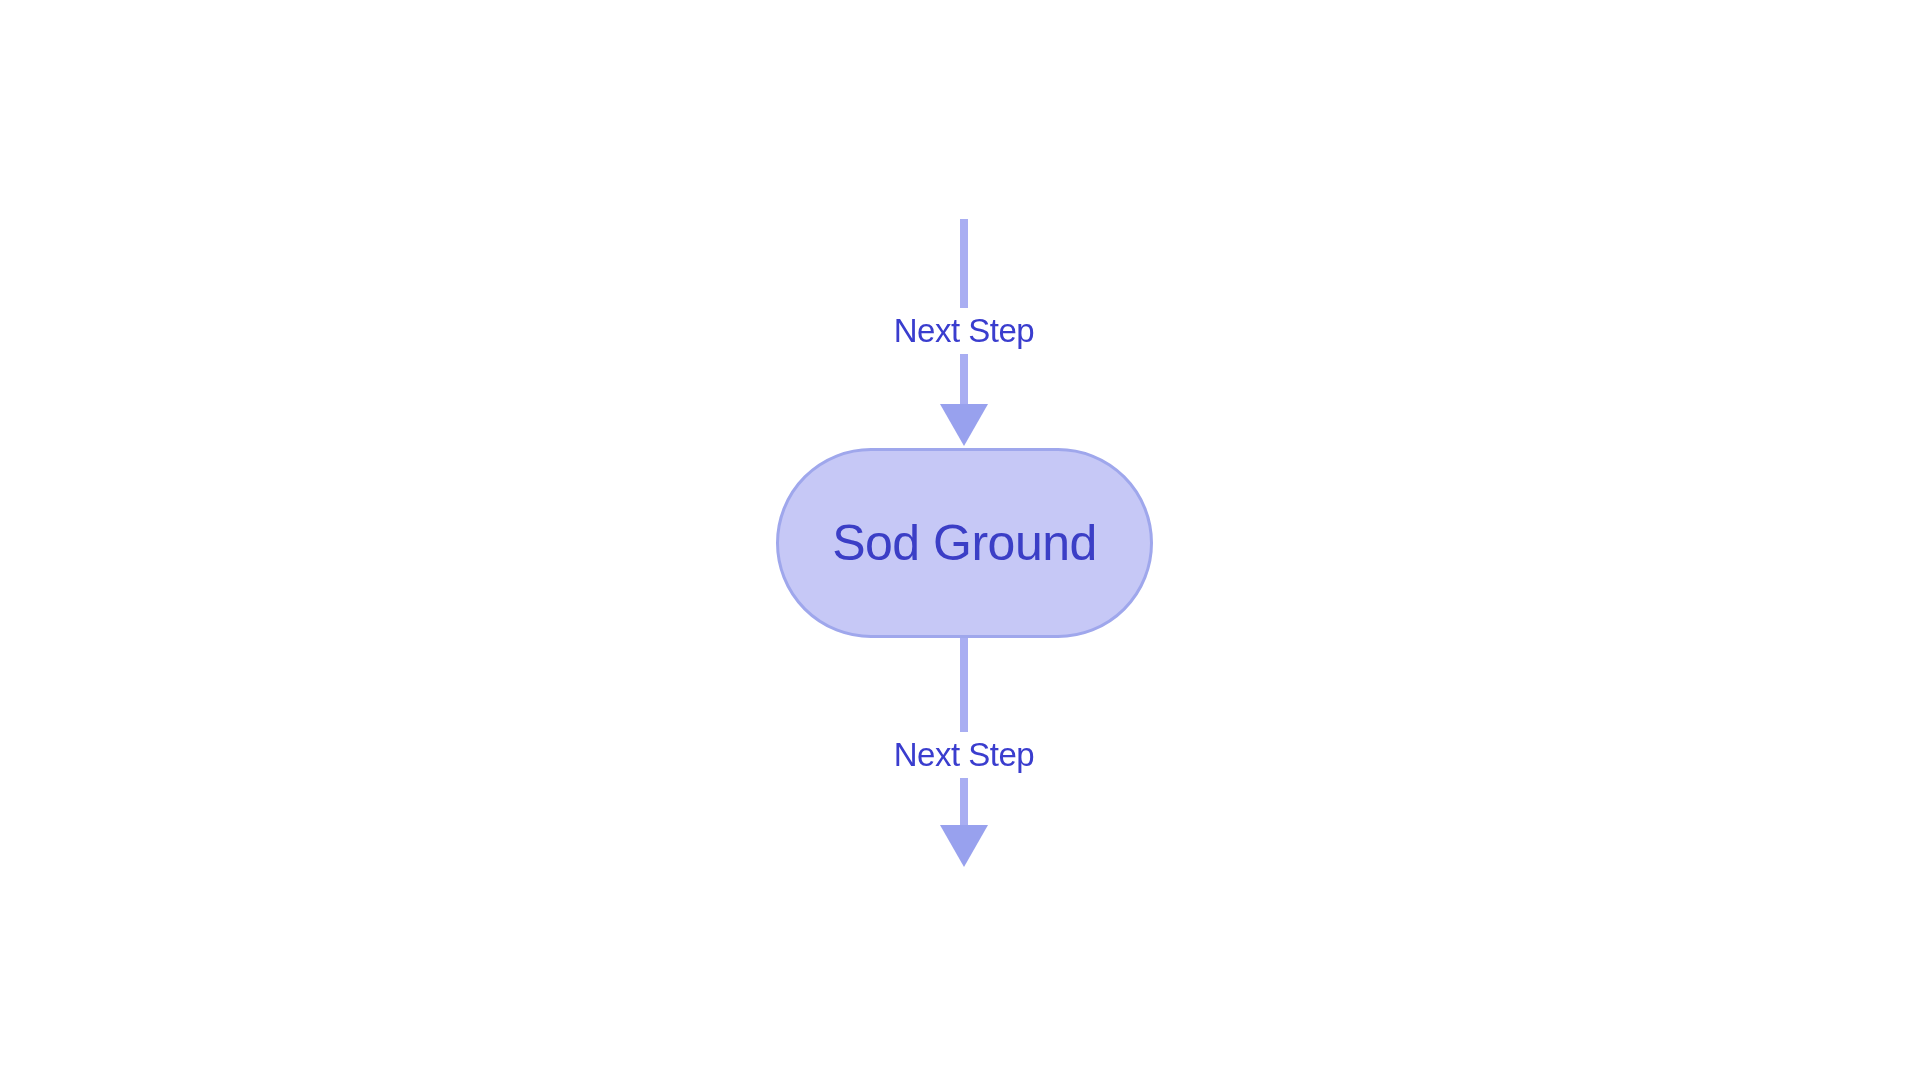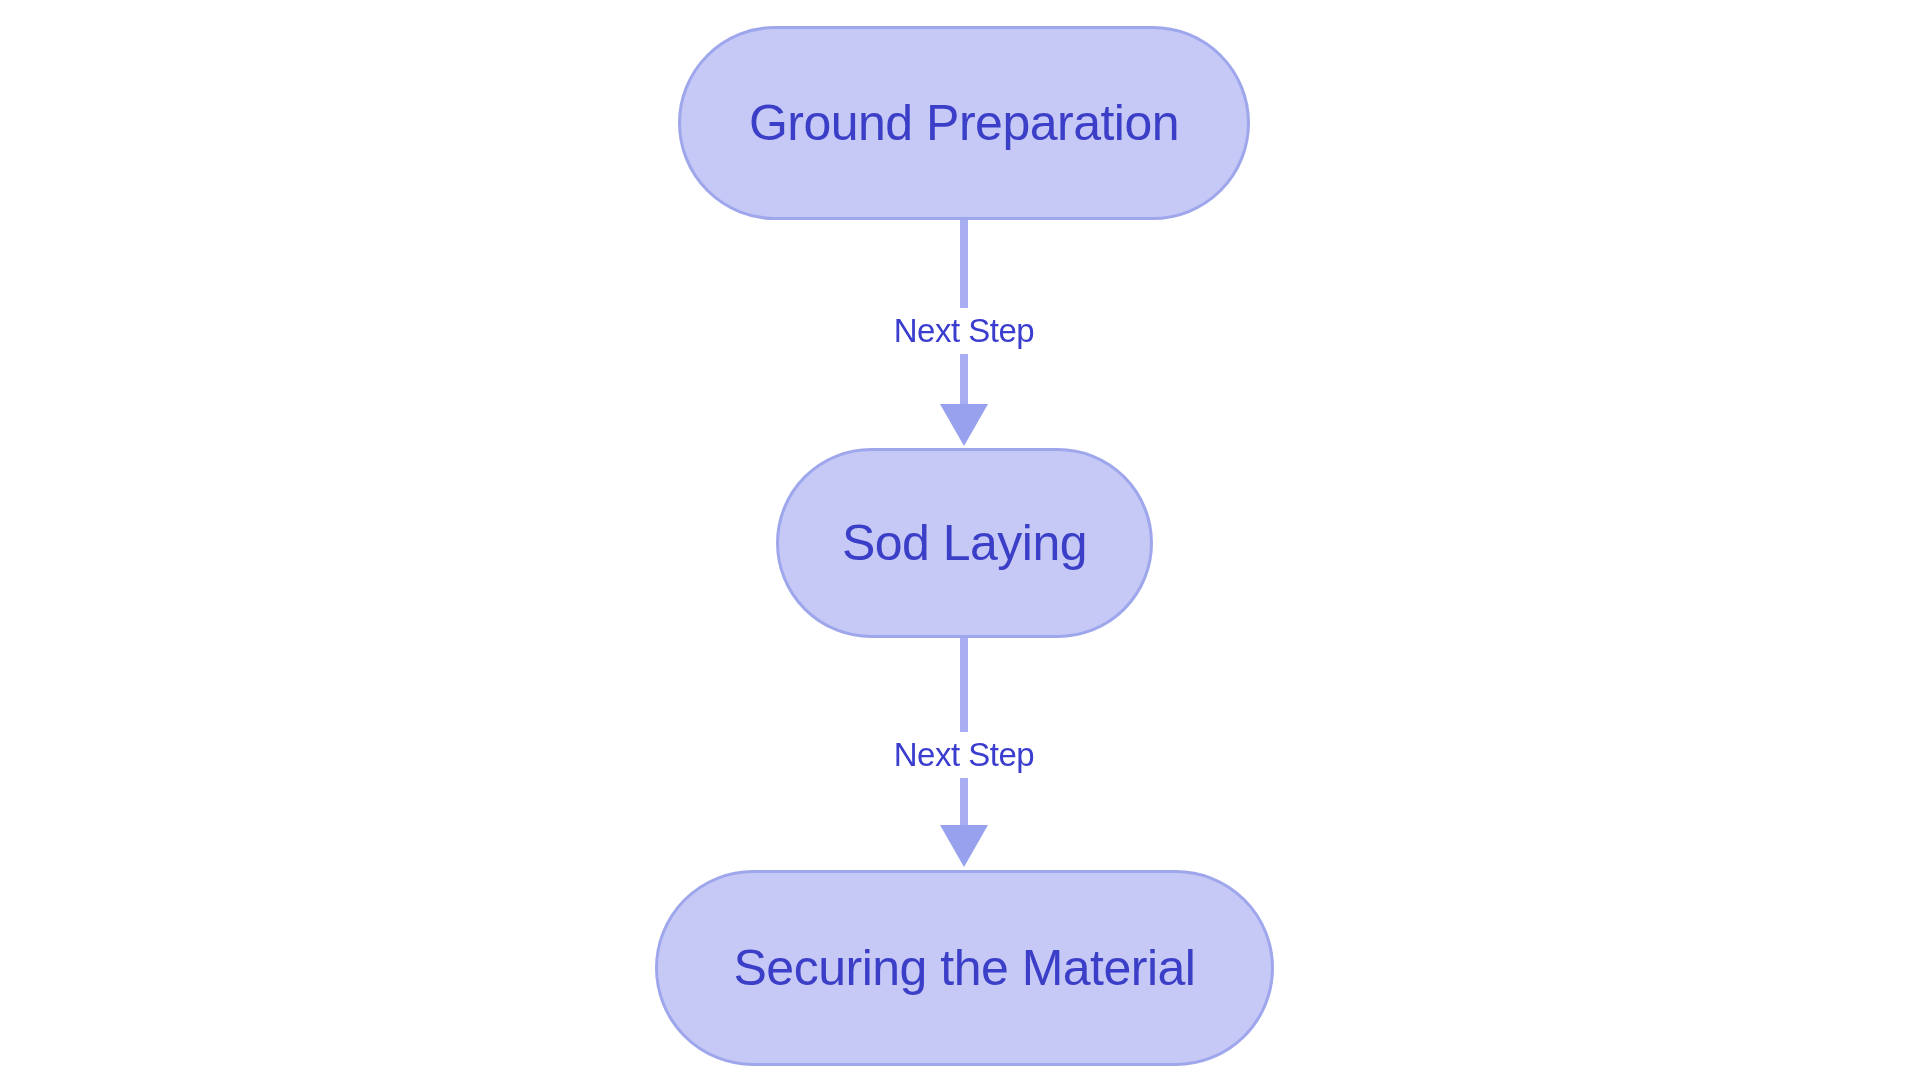--- a/index.html
+++ b/index.html
@@ -79,33 +79,27 @@
     z-index: 3;
   }
   .edge-label-1 { left: 964px; top: 331px; }
   .edge-label-2 { left: 964px; top: 755px; }
 </style>
 </head>
 <body>
 
 <div class="canvas">
 
-  <div class="node node-1">
-    <span class="node-label">Ground Preparation</span>
-  </div>
 
   <div class="edge-stem edge-stem-1"></div>
   <div class="edge-arrowhead edge-arrowhead-1"></div>
   <div class="edge-label edge-label-1">Next Step</div>
 
   <div class="node node-2">
-    <span class="node-label">Sod Laying</span>
+    <span class="node-label">Sod Ground</span>
   </div>
 
   <div class="edge-stem edge-stem-2"></div>
   <div class="edge-arrowhead edge-arrowhead-2"></div>
   <div class="edge-label edge-label-2">Next Step</div>
 
-  <div class="node node-3">
-    <span class="node-label">Securing the Material</span>
-  </div>
 
 </div>
 
 </body></html>

